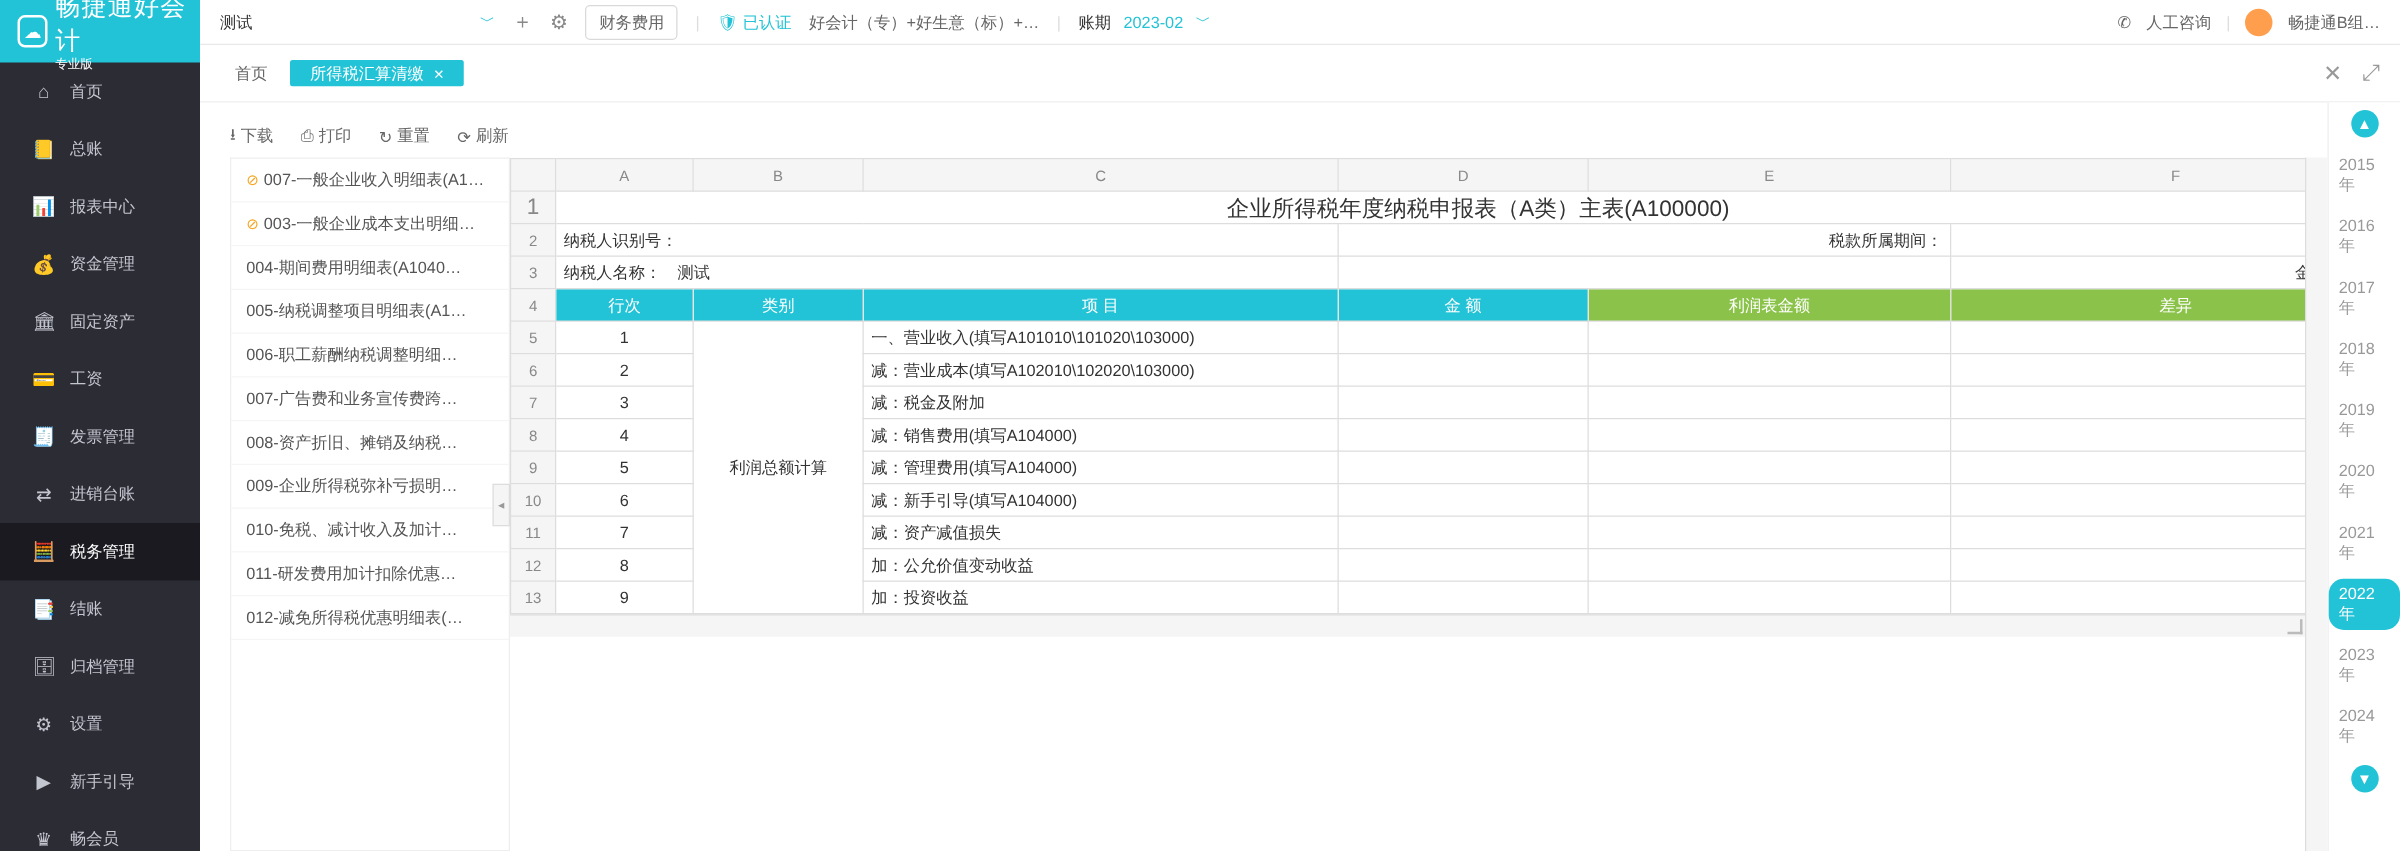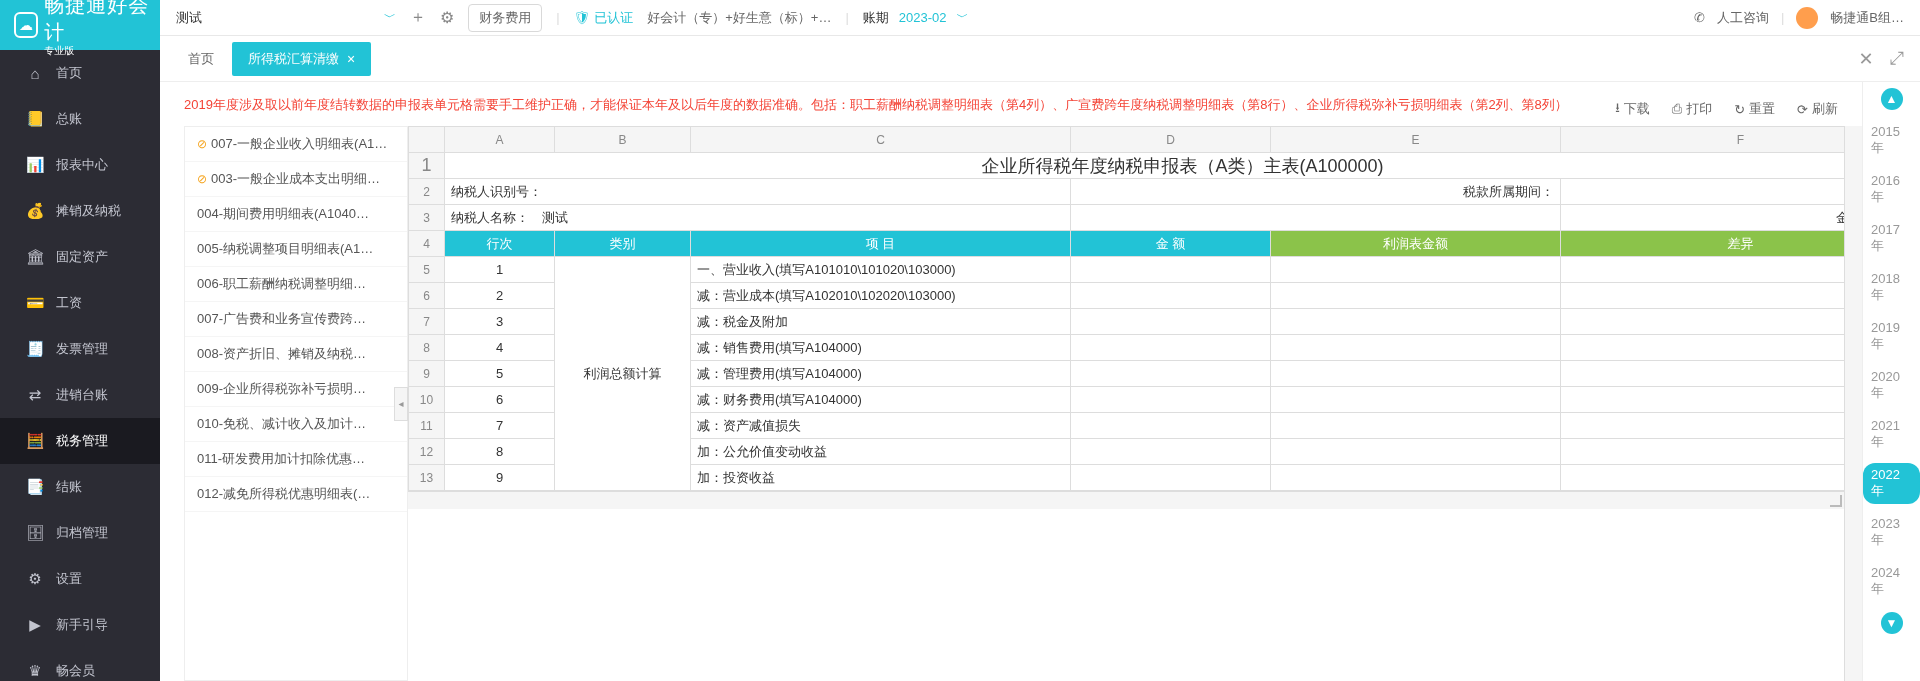--- a/index.html
+++ b/index.html
@@ -23,21 +23,21 @@
 .cert-badge { color:#22c3d6; display:flex; align-items:center; gap:4px; }
 .plan-txt { color:#666; }
 .period { display:flex; align-items:center; gap:10px; }
 .period-val { color:#22c3d6; }
 .sep { color:#ddd; }
 .spacer { flex:1; }
 .top-right { display:flex; align-items:center; gap:12px; color:#666; }
 .avatar { width:22px; height:22px; border-radius:50%; background:#ff9e4d; display:inline-block; }
 .tabbar { height:46px; display:flex; align-items:center; padding:0 16px; gap:6px; border-bottom:1px solid #eee; }
 .tab-home { color:#666; padding:0 12px; cursor:pointer; }
-.tab-active { background:#22c3d6; color:#fff; height:34px; display:flex; align-items:center; padding:0 16px; border-radius:2px; gap:8px; cursor:pointer; }
+.tab-active { background:#22c3d6; color:#fff; height:21px; display:flex; align-items:center; padding:0 16px; border-radius:2px; gap:8px; cursor:pointer; }
 .tab-close { font-size:14px; cursor:pointer; }
 .tabbar .spacer { flex:1; }
 .tab-end-ico { color:#999; font-size:18px; cursor:pointer; margin-left:10px; }
 .content { flex:1; display:flex; min-height:0; }
 .content-main { flex:1; display:flex; flex-direction:column; min-width:0; }
 .warn-row { display:flex; padding:12px 24px 6px 24px; gap:20px; align-items:flex-start; }
 .warn { color:#f44336; line-height:1.7; flex:1; font-size:13px; }
 .toolbar { display:flex; gap:22px; color:#666; white-space:nowrap; padding-top:4px; }
 .tool-btn { cursor:pointer; display:flex; align-items:center; gap:4px; }
 .sheet-area { flex:1; display:flex; min-height:0; padding:0 0 0 24px; }
@@ -95,21 +95,21 @@
         <div class="nav-item">
           <span class="nav-ico">📒</span>
           <span>总账</span>
         </div>
         <div class="nav-item">
           <span class="nav-ico">📊</span>
           <span>报表中心</span>
         </div>
         <div class="nav-item">
           <span class="nav-ico">💰</span>
-          <span>摊销及纳税</span>
+          <span>资金管理</span>
         </div>
         <div class="nav-item">
           <span class="nav-ico">🏛</span>
           <span>固定资产</span>
         </div>
         <div class="nav-item">
           <span class="nav-ico">💳</span>
           <span>工资</span>
         </div>
         <div class="nav-item">
@@ -185,21 +185,20 @@
         <span class="tab-close">×</span>
       </div>
       <div class="spacer"></div>
       <span class="tab-end-ico">✕</span>
       <span class="tab-end-ico">⤢</span>
     </div>
 
     <div class="content">
       <div class="content-main">
         <div class="warn-row">
-          <div class="warn">2019年度涉及取以前年度结转数据的申报表单元格需要手工维护正确，才能保证本年及以后年度的数据准确。包括：职工薪酬纳税调整明细表（第4列）、广宣费跨年度纳税调整明细表（第8行）、企业所得税弥补亏损明细表（第2列、第8列）</div>
           <div class="toolbar">
             <span class="tool-btn">
                 <span>⭳</span>
                 <span>下载</span>
               </span>
             <span class="tool-btn">
                 <span>⎙</span>
                 <span>打印</span>
               </span>
             <span class="tool-btn">
@@ -338,21 +337,21 @@
                       <td class="rownum">9</td>
                       <td class="center">5</td>
                       <td>减：管理费用(填写A104000)</td>
                       <td></td>
                       <td></td>
                       <td></td>
                     </tr>
                     <tr>
                       <td class="rownum">10</td>
                       <td class="center">6</td>
-                      <td>减：财务费用(填写A104000)</td>
+                      <td>减：新手引导(填写A104000)</td>
                       <td></td>
                       <td></td>
                       <td></td>
                     </tr>
                     <tr>
                       <td class="rownum">11</td>
                       <td class="center">7</td>
                       <td>减：资产减值损失</td>
                       <td></td>
                       <td></td>

